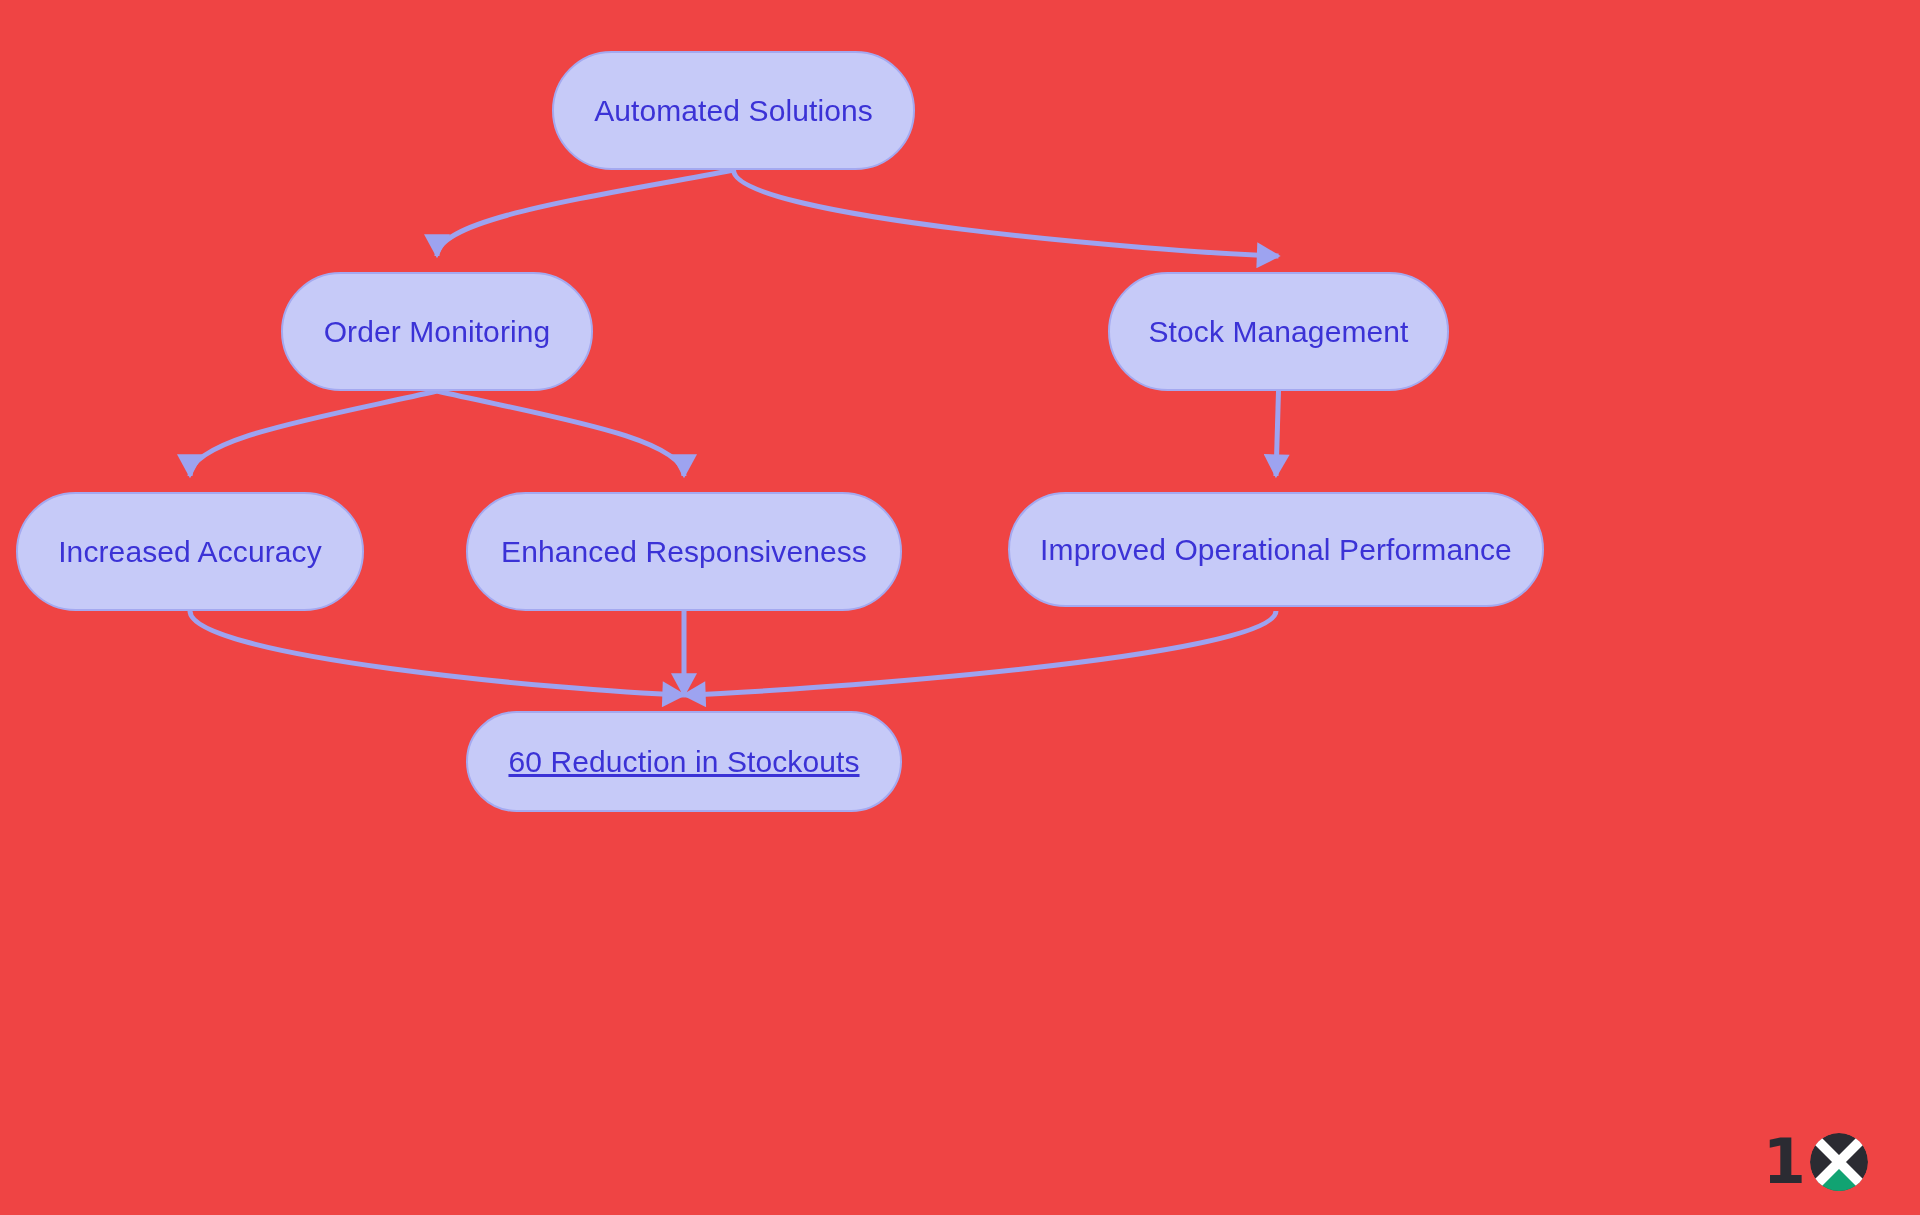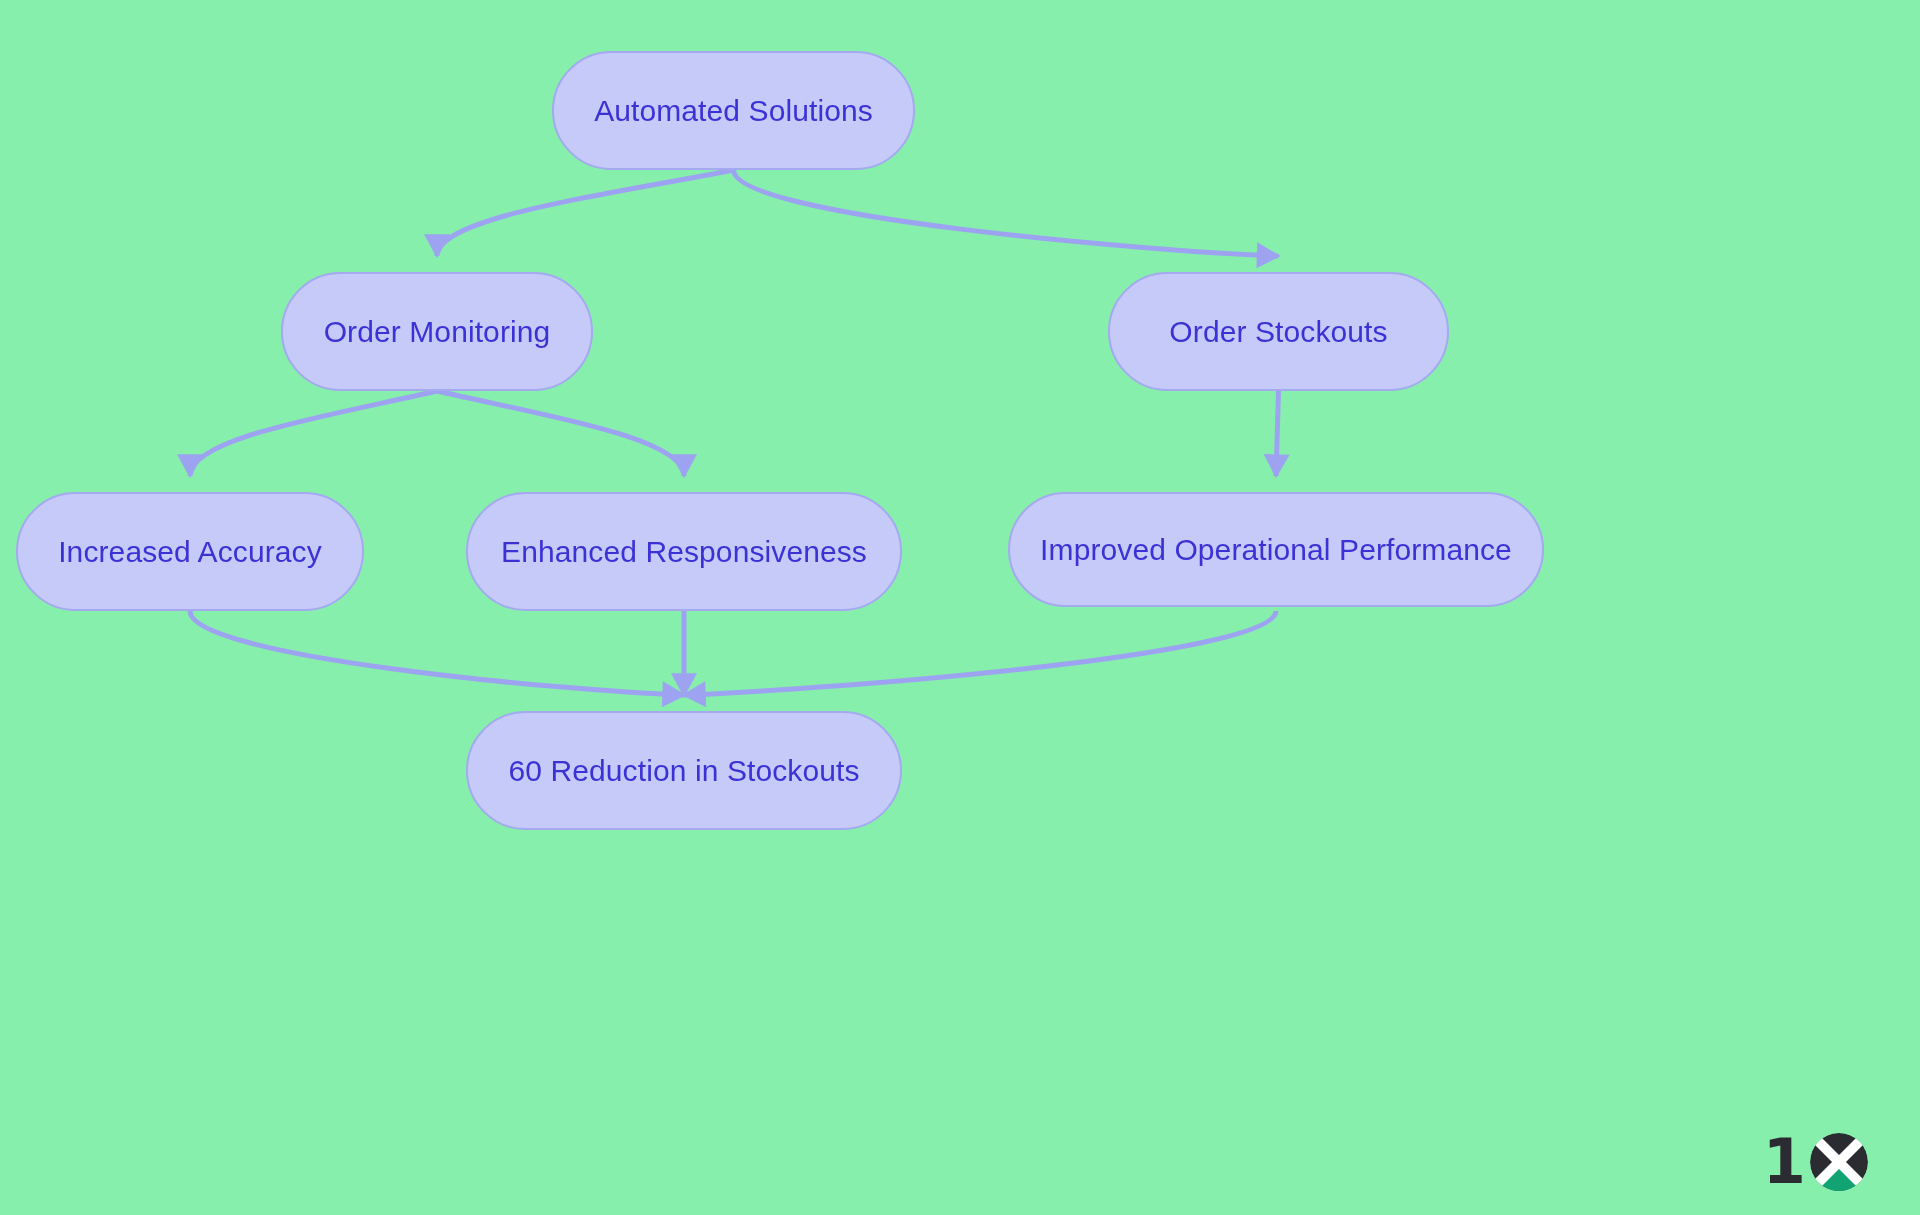--- a/index.html
+++ b/index.html
@@ -8,21 +8,21 @@
     padding: 0;
     background: #ffffff;
   }
   body {
     font-family: "Liberation Sans", "DejaVu Sans", sans-serif;
   }
   #canvas {
     position: relative;
     width: 1920px;
     height: 1215px;
-    background: #86efac;
+    background: #ef4444;
     overflow: hidden;
     text-align: center;
   }
   #edges {
     position: absolute;
     left: 0;
     top: 0;
     width: 1920px;
     height: 1215px;
     pointer-events: none;
@@ -110,36 +110,36 @@
 
   <div class="node" style="left:552px;  top:51px;  width:363px; height:119px;">
     <span class="node-label">Automated Solutions</span>
   </div>
 
   <div class="node" style="left:281px;  top:272px; width:312px; height:119px;">
     <span class="node-label">Order Monitoring</span>
   </div>
 
   <div class="node" style="left:1108px; top:272px; width:341px; height:119px;">
-    <span class="node-label">Order Stockouts</span>
+    <span class="node-label">Stock Management</span>
   </div>
 
   <div class="node" style="left:16px;   top:492px; width:348px; height:119px;">
     <span class="node-label">Increased Accuracy</span>
   </div>
 
   <div class="node" style="left:466px;  top:492px; width:436px; height:119px;">
     <span class="node-label">Enhanced Responsiveness</span>
   </div>
 
   <div class="node" style="left:1008px; top:492px; width:536px; height:115px;">
     <span class="node-label">Improved Operational Performance</span>
   </div>
 
-  <div class="node" style="left:466px;  top:711px; width:436px; height:119px;">
+  <div class="node" style="left:466px;  top:711px; width:436px; height:101px;text-decoration:underline;">
     <span class="node-label">60 Reduction in Stockouts</span>
   </div>
 
   <div id="logo">
     <span class="digit-one">1</span>
     <svg class="mark" width="58" height="58" viewBox="0 0 100 100" xmlns="http://www.w3.org/2000/svg">
       <defs>
         <clipPath id="circClip">
           <circle cx="50" cy="50" r="50"></circle>
         </clipPath>

